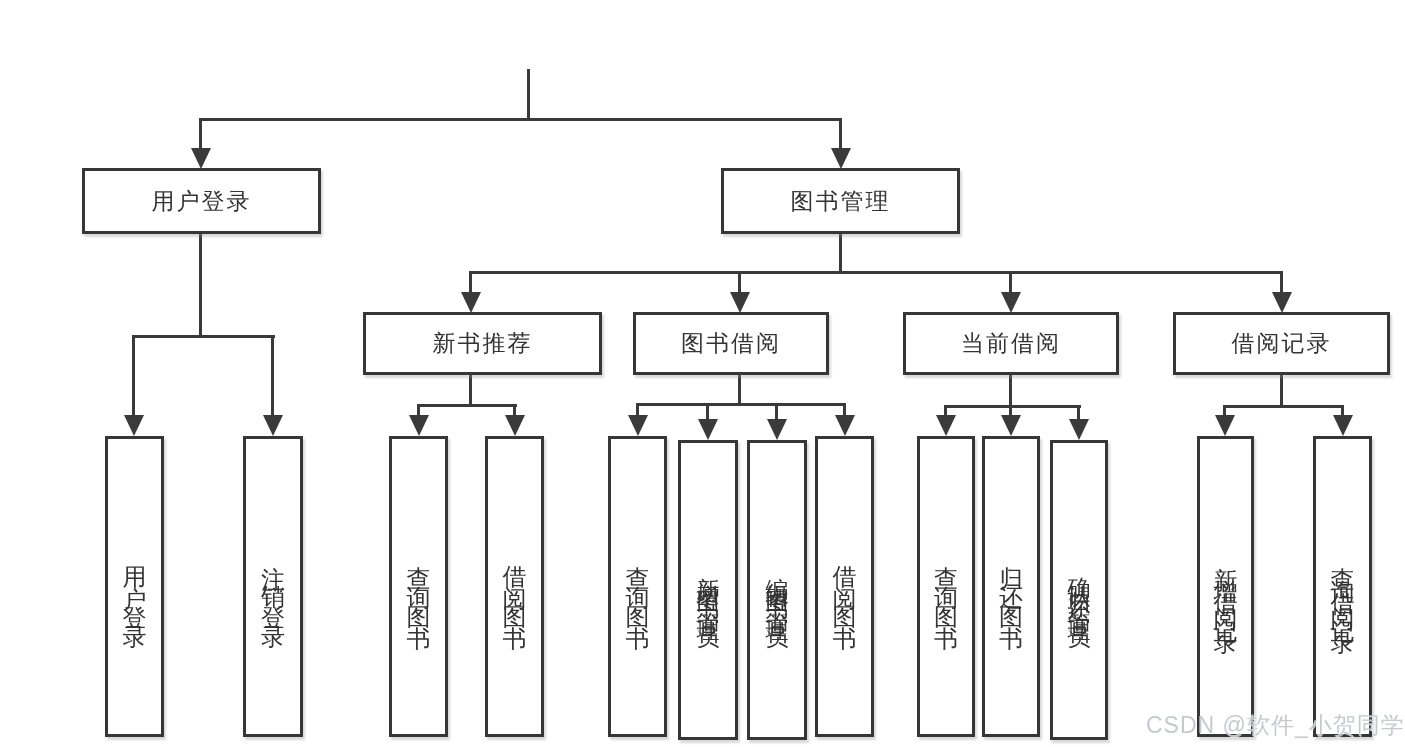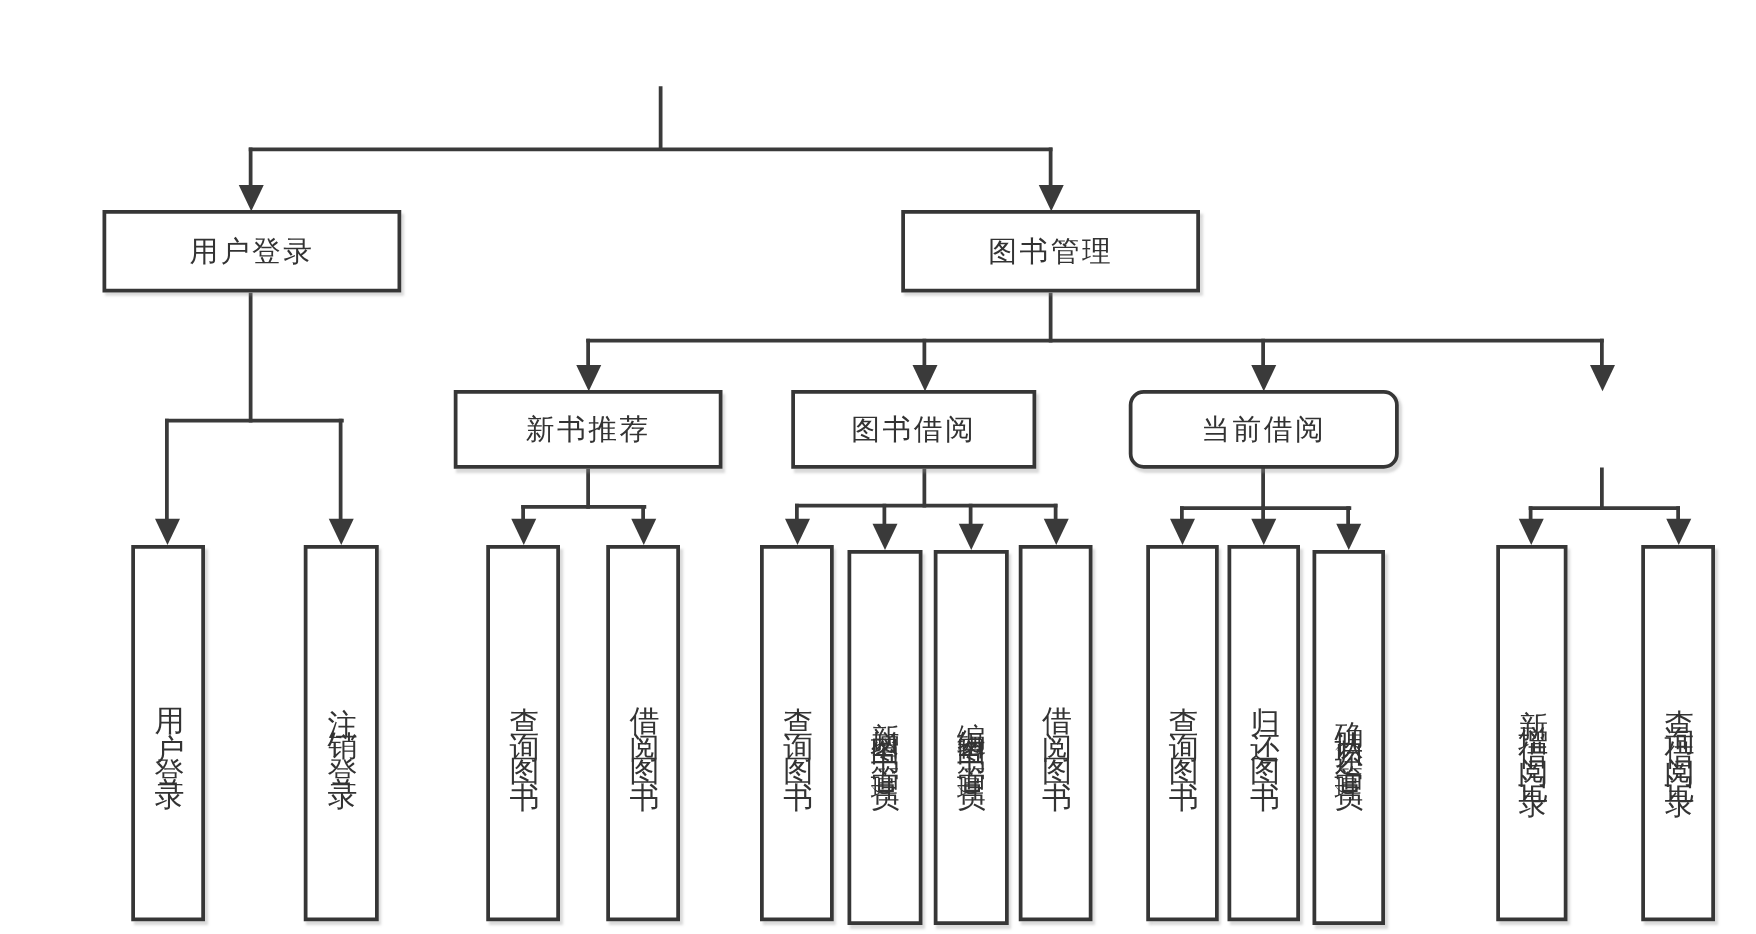--- a/index.html
+++ b/index.html
@@ -111,28 +111,31 @@
   <div class="ah" style="left:1333px; top:415px;"></div>
 
 
   <div class="box" style="left:82px; top:168px; width:239px; height:66px;">
     <span>用户登录</span>
   </div>
   <div class="box" style="left:721px; top:168px; width:239px; height:66px;">
     <span>图书管理</span>
   </div>
 
-  <div class="box" style="left:363px; top:312px; width:215px; height:63px;">
+  <div class="box" style="left:363px; top:312px; width:239px; height:63px;">
     <span>新书推荐</span>
   </div>
   <div class="box" style="left:633px; top:312px; width:196px; height:63px;">
     <span>图书借阅</span>
   </div>
-  <div class="box" style="left:903px; top:312px; width:216px; height:63px;border-radius:12px;">
+  <div class="box" style="left:903px; top:312px; width:216px; height:63px;">
     <span>当前借阅</span>
+  </div>
+  <div class="box" style="left:1173px; top:312px; width:217px; height:63px;">
+    <span>借阅记录</span>
   </div>
 
   <div class="vbox" style="left:105px; top:436px; width:59px; height:301px;">
     <span class="vtext sp4">用户登录</span>
   </div>
   <div class="vbox" style="left:243px; top:436px; width:60px; height:301px;">
     <span class="vtext sp4">注销登录</span>
   </div>
 
   <div class="vbox" style="left:389px; top:436px; width:59px; height:301px;">
@@ -165,14 +168,15 @@
     <span class="vtext sp9">确认归还（管理员）</span>
   </div>
 
   <div class="vbox" style="left:1197px; top:436px; width:57px; height:301px;">
     <span class="vtext sp6">新增借阅记录</span>
   </div>
   <div class="vbox" style="left:1313px; top:436px; width:59px; height:301px;">
     <span class="vtext sp6">查询借阅记录</span>
   </div>
 
+  <div class="watermark">CSDN @软件_小贺同学</div>
 
 </div>
 
 </body></html>

